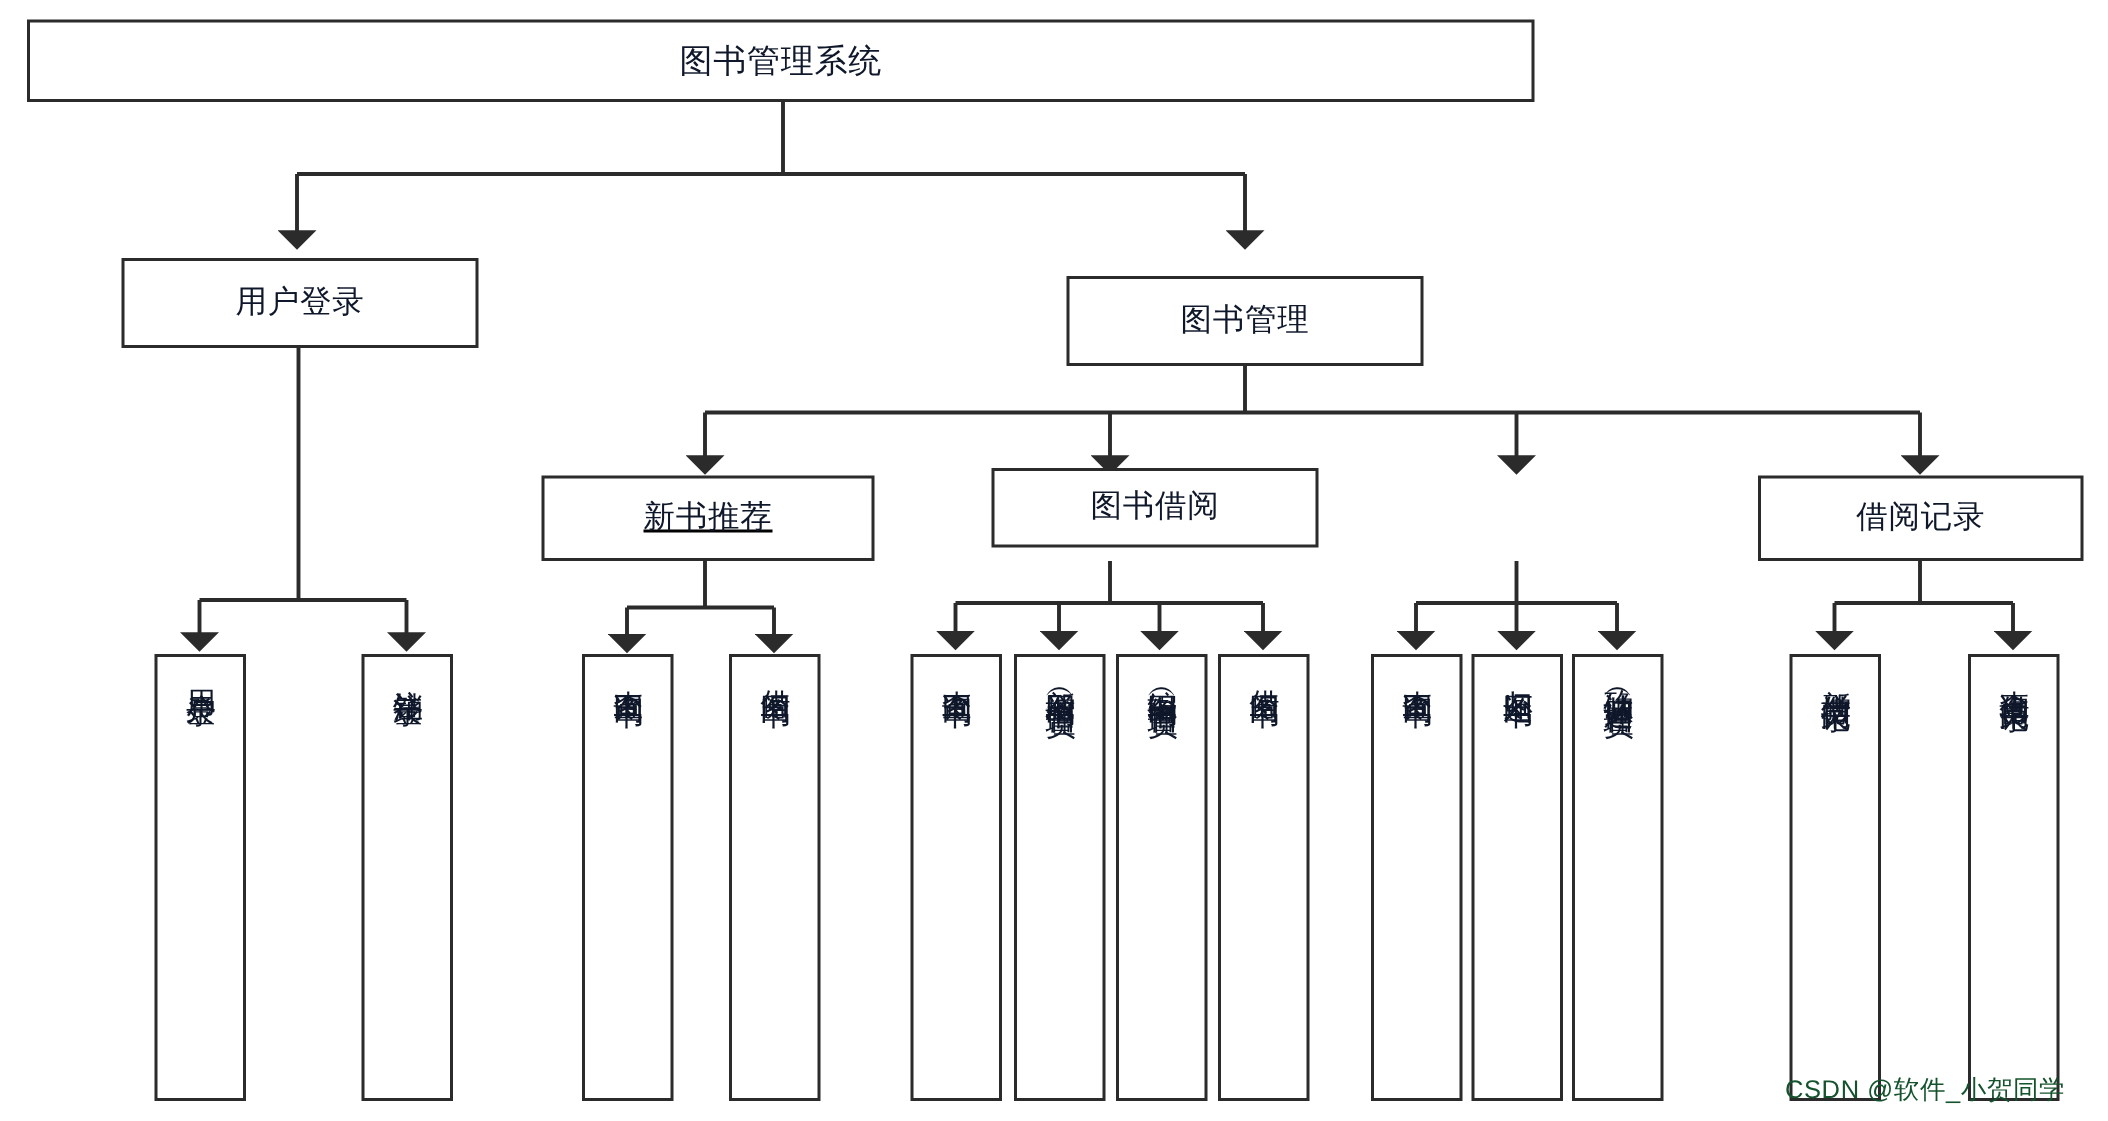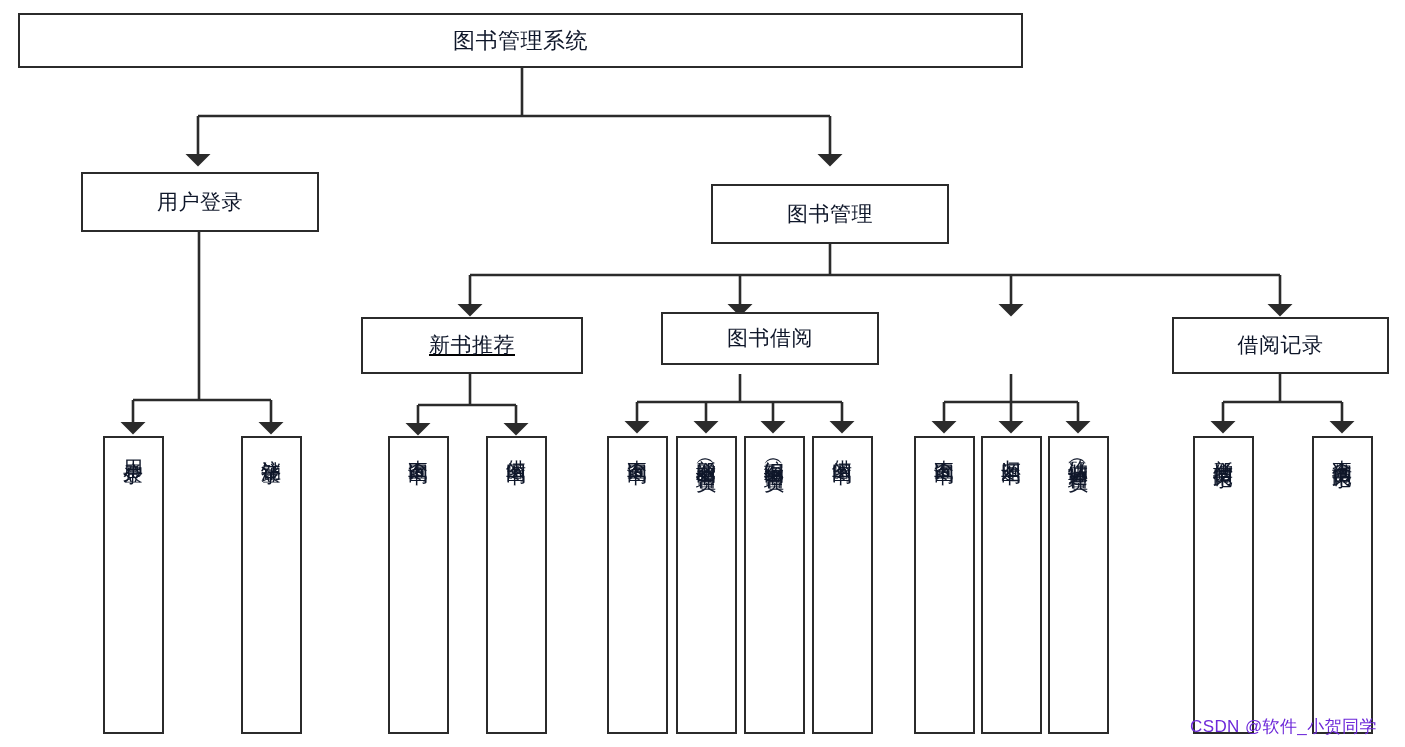--- a/index.html
+++ b/index.html
@@ -49,21 +49,21 @@
   .node-box.vertical .node-label {
     writing-mode: vertical-rl;
     text-orientation: upright;
     font-size: 20px;
     letter-spacing: 2px;
     line-height: 1;
   }
   .node-box.root .node-label { font-size: 22px; }
   .watermark {
     position: absolute;
-    color: #6d28d9;
+    color: #14532d;
     font-size: 17px;
     white-space: nowrap;
     letter-spacing: 0.4px;
     pointer-events: none;
   }
 </style>
 </head>
 <body>
 
 <div id="stage">

